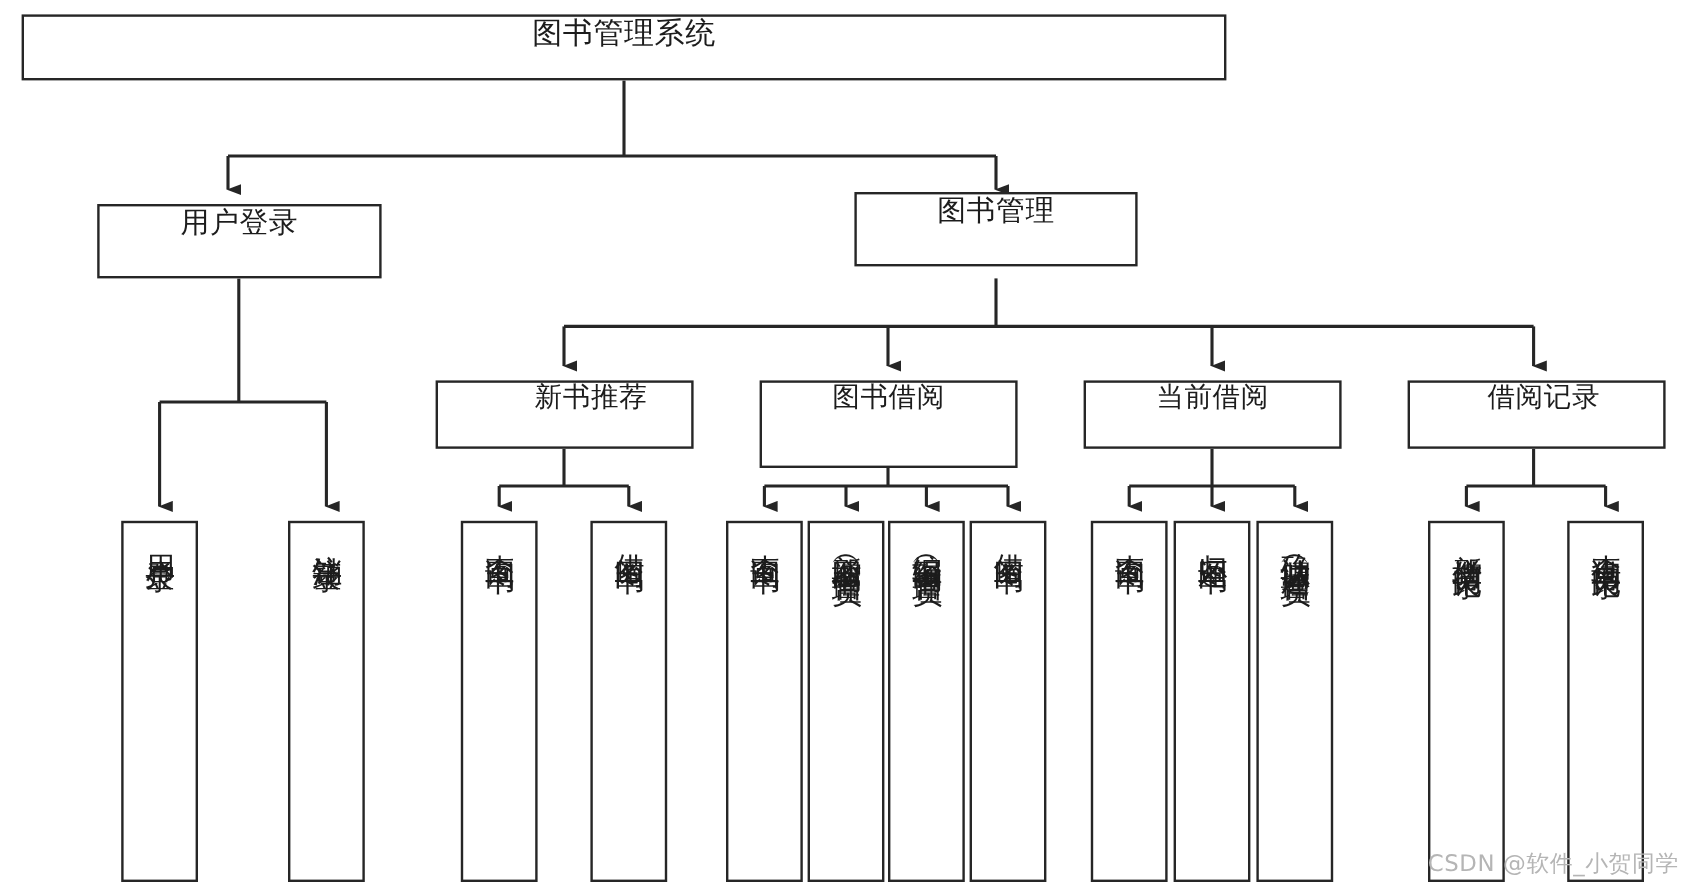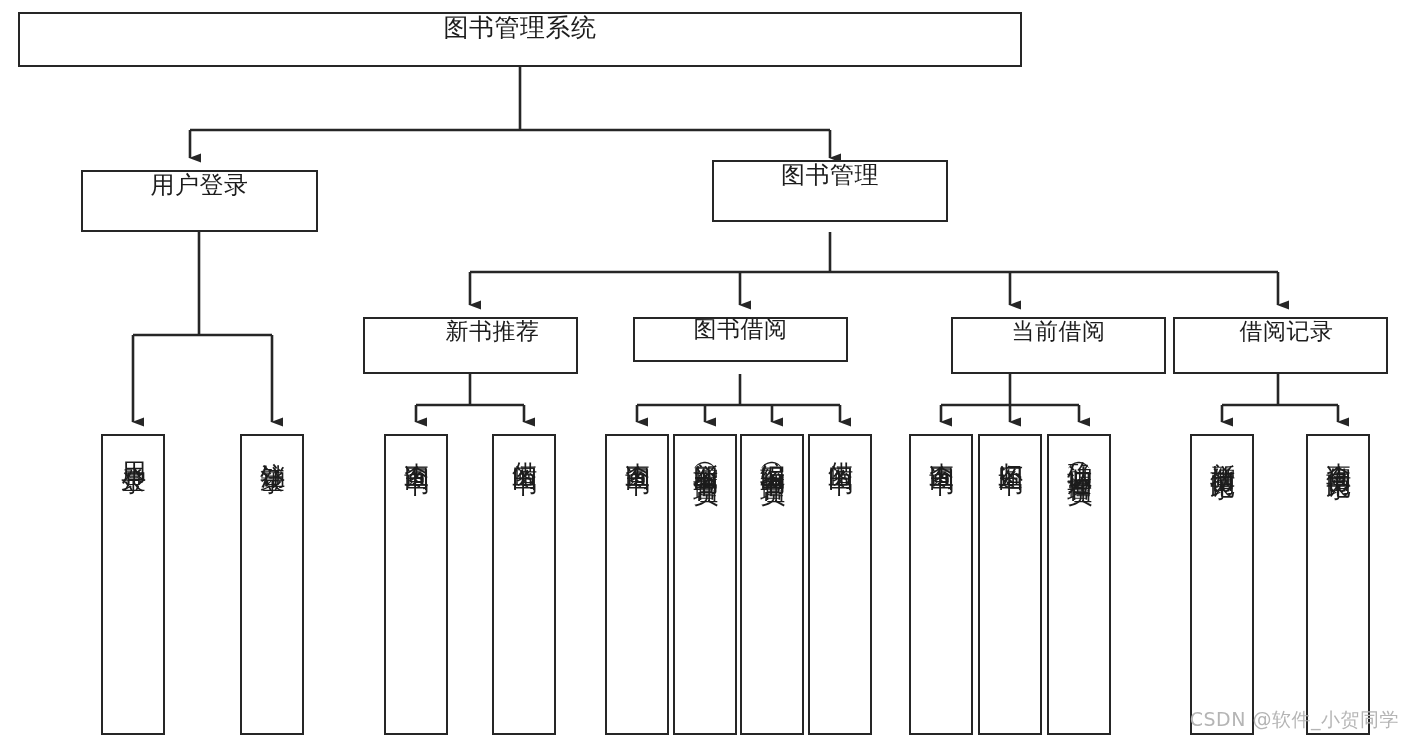--- a/index.html
+++ b/index.html
@@ -88,24 +88,24 @@
   <div class="node l2" style="left:81px;top:170px;width:237px;height:62px;">
     <span class="lbl">用户登录</span>
   </div>
   <div class="node l2" style="left:712px;top:160px;width:236px;height:62px;">
     <span class="lbl">图书管理</span>
   </div>
 
   <div class="node l3" style="left:363px;top:317px;width:215px;height:57px;padding-left:44px;">
     <span class="lbl">新书推荐</span>
   </div>
-  <div class="node l3" style="left:633px;top:317px;width:215px;height:45px;font-family:Liberation Mono, monospace;">
+  <div class="node l3" style="left:633px;top:317px;width:215px;height:73px;">
     <span class="lbl">图书借阅</span>
   </div>
-  <div class="node l3" style="left:903px;top:317px;width:215px;height:57px;margin-left:48px;">
+  <div class="node l3" style="left:903px;top:317px;width:215px;height:57px;">
     <span class="lbl">当前借阅</span>
   </div>
   <div class="node l3" style="left:1173px;top:317px;width:215px;height:57px;padding-left:12px;">
     <span class="lbl">借阅记录</span>
   </div>
 
   <div class="node leaf" style="left:101px;top:434px;width:64px;height:301px;">
     <span class="lbl">用户登录</span>
   </div>
   <div class="node leaf" style="left:240px;top:434px;width:64px;height:301px;">

